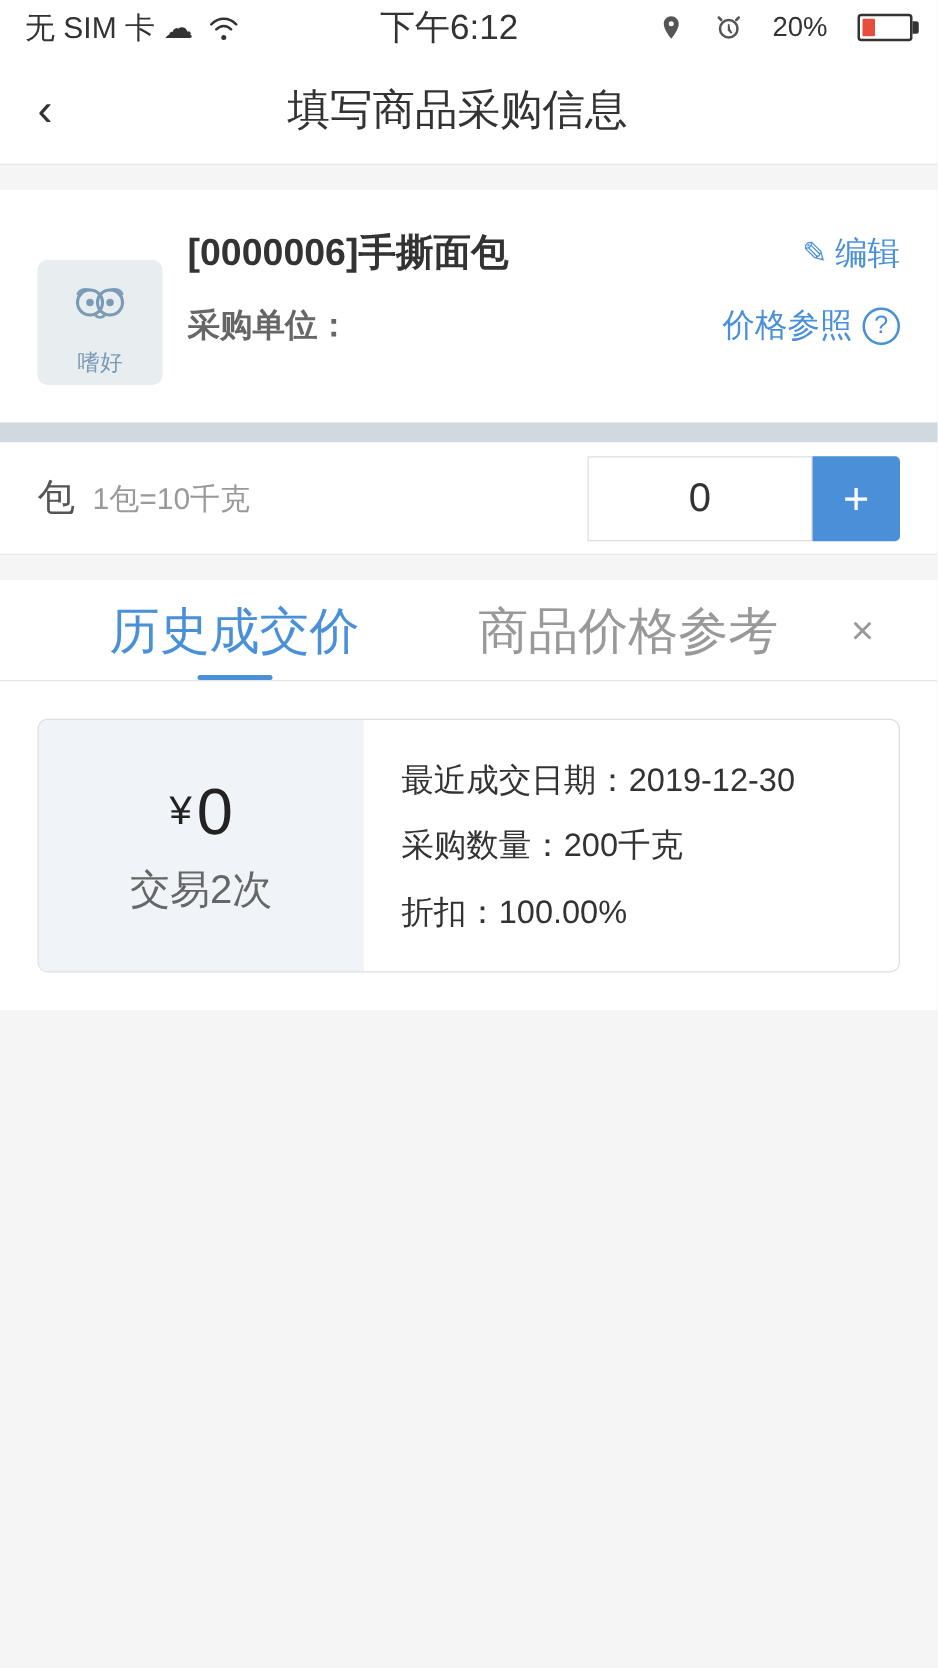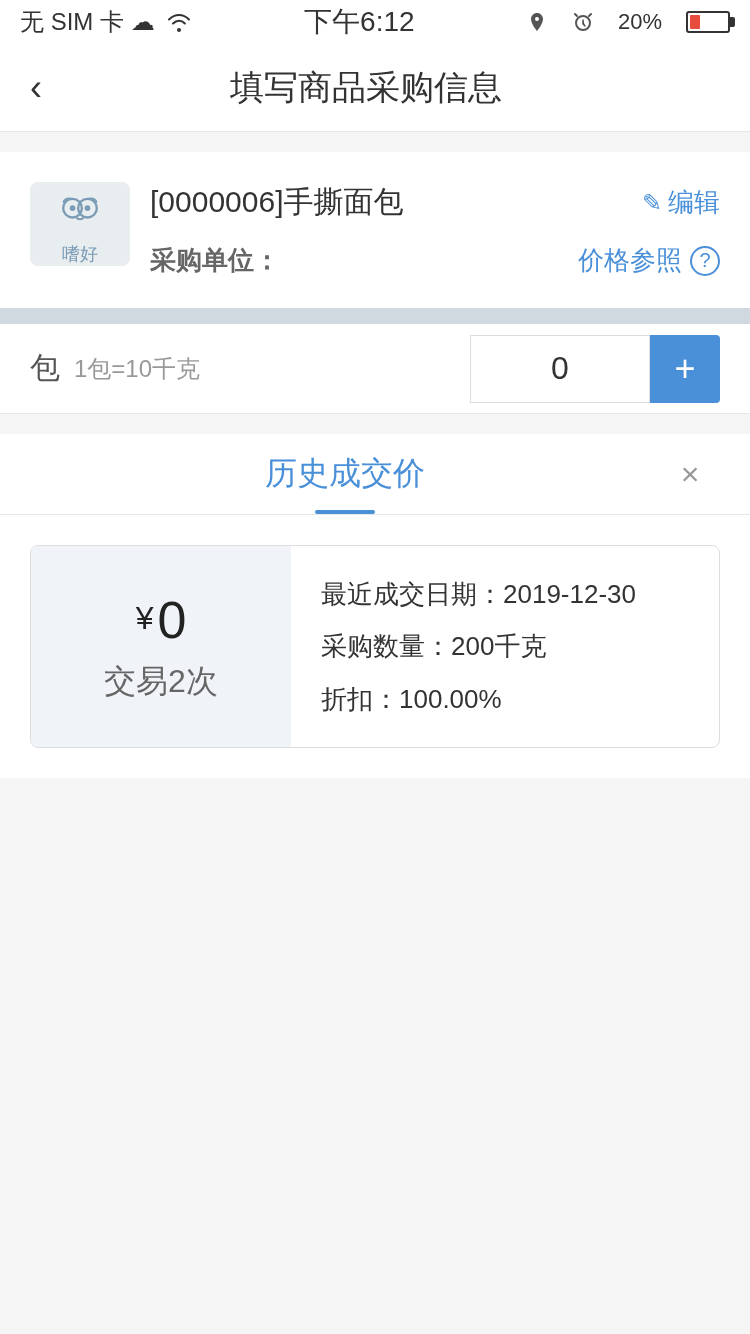--- a/index.html
+++ b/index.html
@@ -97,29 +97,30 @@
     .product-section {
       background: #fff;
       margin-top: 20px;
       padding: 30px;
       display: flex;
       align-items: flex-start;
       gap: 20px;
     }
     .product-logo {
       width: 100px;
-      height: 84px;
+      height: 100px;
       background: #e8edf0;
       border-radius: 8px;
       display: flex;
       flex-direction: column;
       align-items: center;
       justify-content: center;
       flex-shrink: 0;
       color: #7a9bb5;
+      margin-top: 26px;
     }
     .product-logo svg {
       width: 60px;
       height: 60px;
     }
     .product-logo-text {
       font-size: 18px;
       color: #7a9bb5;
       margin-top: 4px;
     }
@@ -128,21 +129,21 @@
     }
     .product-header {
       display: flex;
       justify-content: space-between;
       align-items: center;
       margin-bottom: 20px;
     }
     .product-name {
       font-size: 30px;
       color: #333;
-      font-weight: 400;
+      font-weight: 700;
     }
     .edit-btn {
       display: flex;
       align-items: center;
       gap: 6px;
       color: #4a90d9;
       font-size: 26px;
       cursor: pointer;
     }
     .edit-icon {
@@ -269,21 +270,21 @@
       border-bottom: 1px solid #e8e8e8;
       padding: 0 30px;
       position: relative;
     }
     .tab-item {
       flex: 1;
       height: 80px;
       display: flex;
       align-items: center;
       justify-content: center;
-      font-size: 32px;
+      font-size: 40px;
       color: #999;
       cursor: pointer;
       position: relative;
     }
     .tab-item.active {
       color: #4a90d9;
     }
     .tab-item.active::after {
       content: '';
       position: absolute;
@@ -448,20 +449,23 @@
       <input type="text" class="qty-input" value="0" style="">
     </div>
     <div class="qty-plus-btn">+</div>
   </div>
 </div>
 
 <div class="tab-section">
   <div class="tab-bar">
     <div class="tab-item active">
       <span>历史成交价</span>
+    </div>
+    <div class="tab-item">
+      <span>商品价格参考</span>
     </div>
     <div class="tab-close">×</div>
   </div>
 
   <div class="history-content">
     <div class="history-card">
       <div class="history-card-left">
         <div class="history-price">
           <span class="history-price-symbol">¥</span>
           <span class="history-price-amount">0</span>

